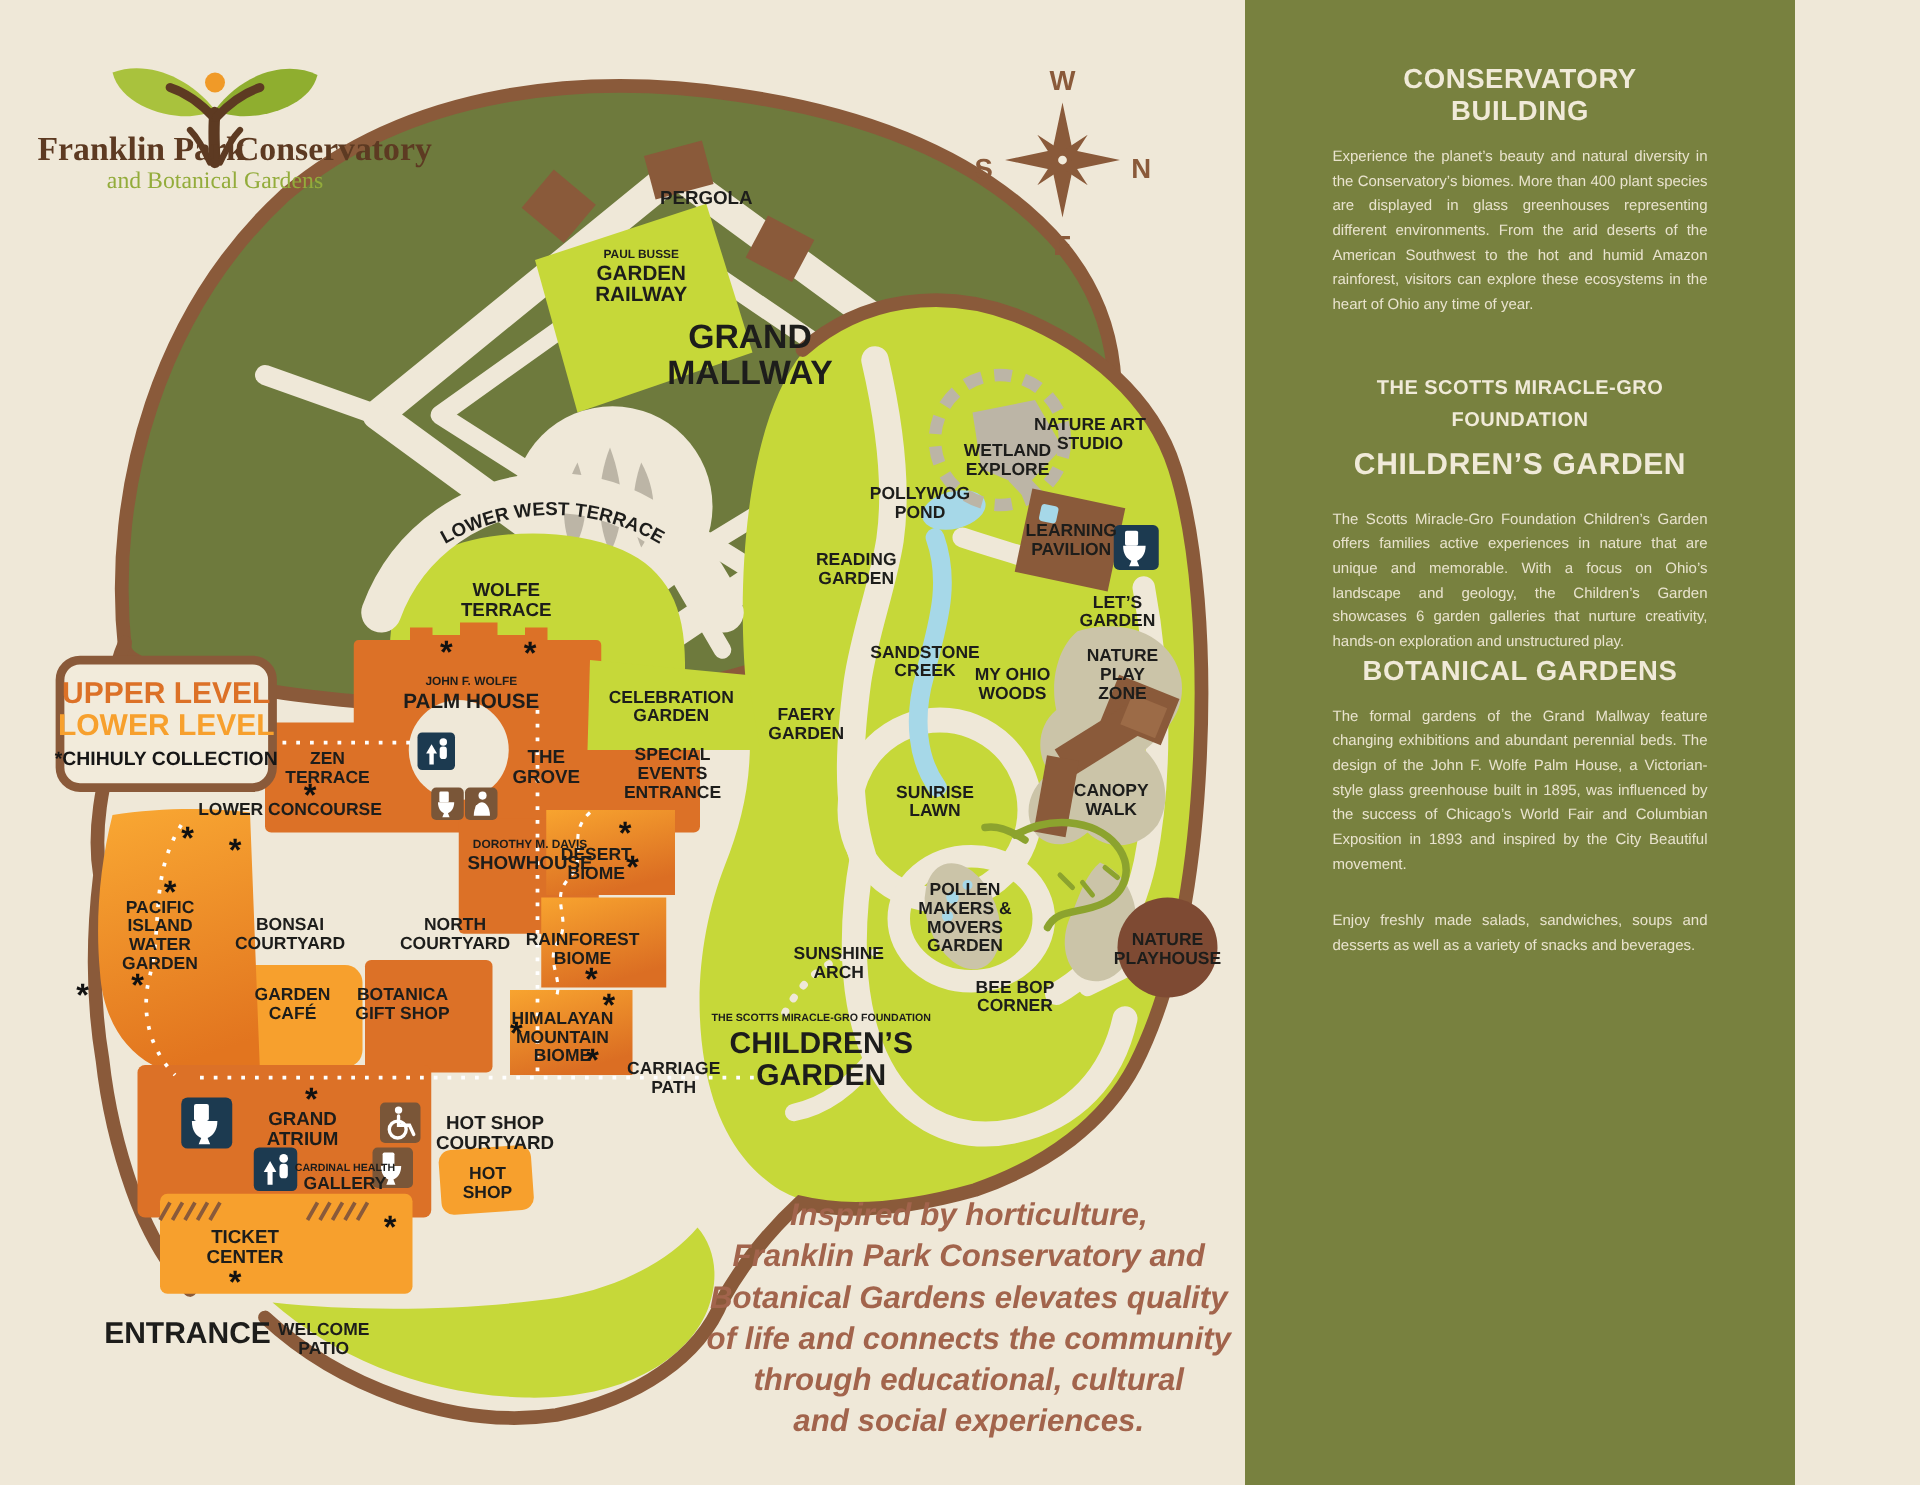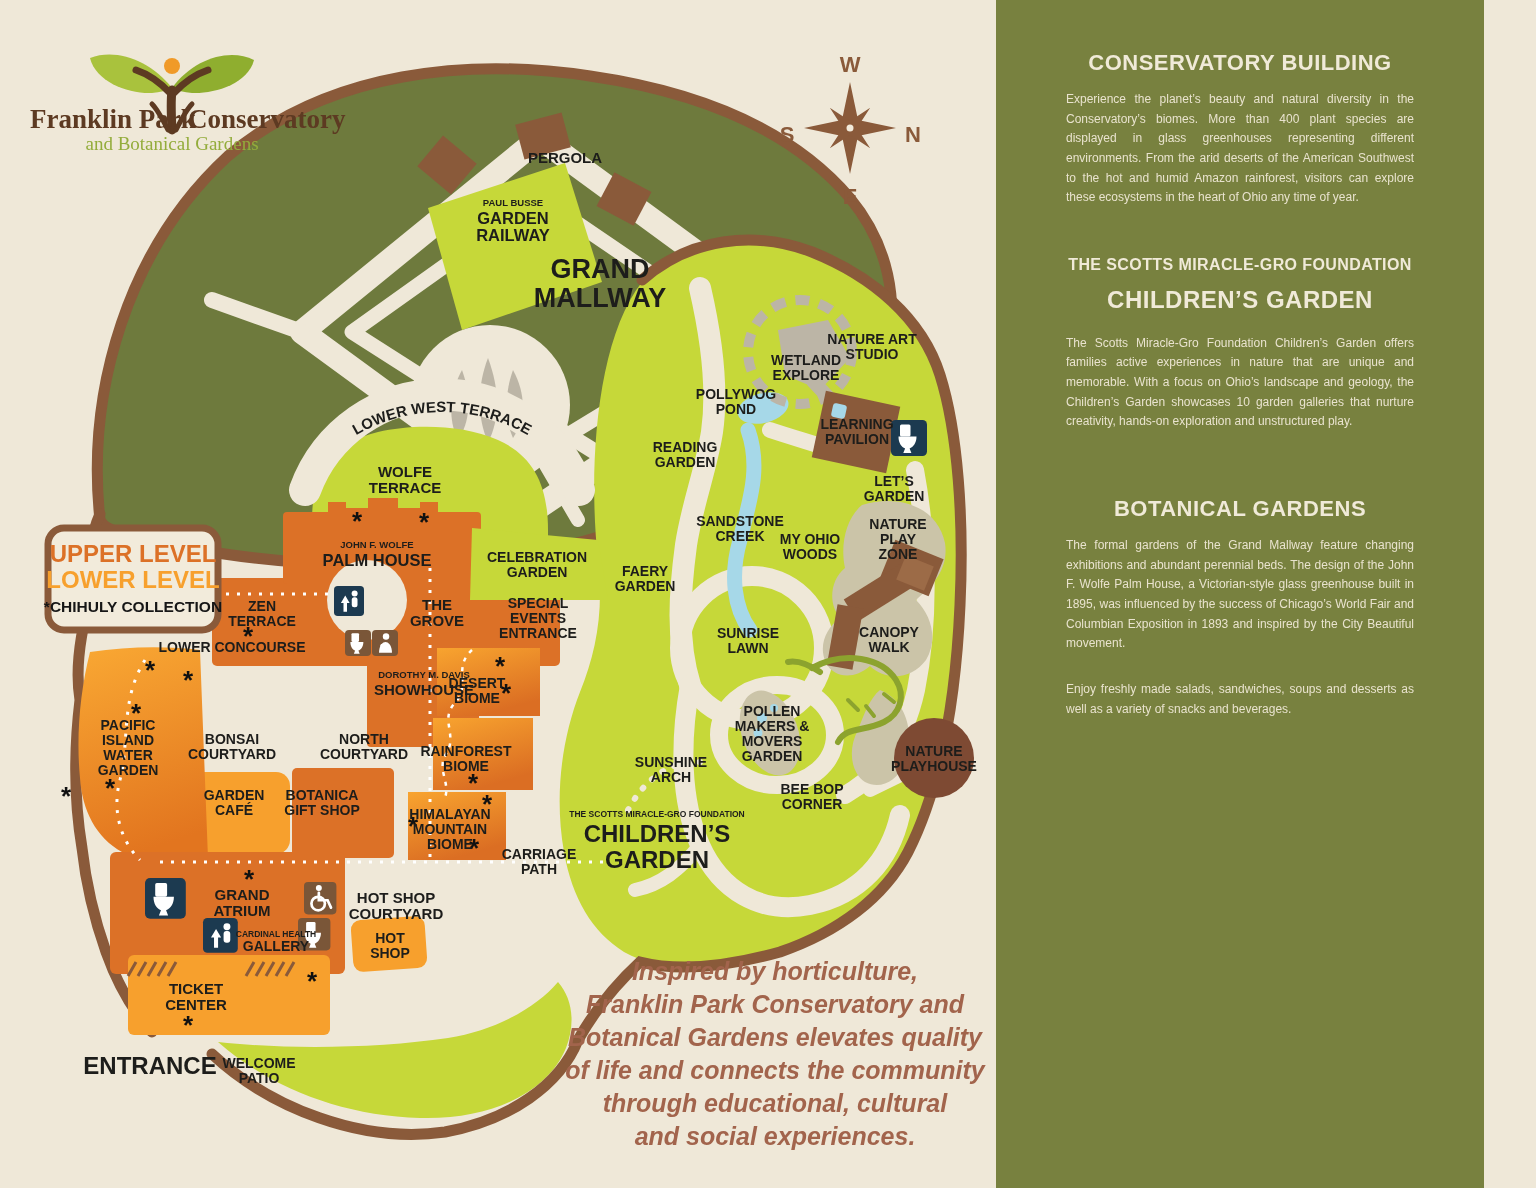--- a/index.html
+++ b/index.html
@@ -8,26 +8,26 @@
   svg text{font-family:"Liberation Sans",sans-serif;font-weight:bold;fill:#1D1D1B;text-anchor:middle;}
   .t8{font-size:8.5px;} .t9{font-size:9.5px;} .t14{font-size:14px;}
   .t15{font-size:15px;} .t16{font-size:16.5px;}
   .t24{font-size:24px;} .t26{font-size:27px;}
   .ast{font-size:26px;fill:#111;}
   .qt{font-size:25px;font-style:italic;fill:#A2644C;}
   .lgU{font-size:24px;fill:#DC7127;} .lgL{font-size:24px;fill:#F7A02D;} .lgC{font-size:15.5px;fill:#161616;}
   .logoSerif{font-family:"Liberation Serif",serif;font-weight:bold;fill:#5D3A22;text-anchor:start;}
   .logoGreen{font-family:"Liberation Serif",serif;font-weight:normal;fill:#93AC3B;}
   .cmp{font-size:22px;fill:#8A5A3A;}
-  .sidebar{position:absolute;left:996px;top:0;width:488px;height:1188px;background:#78813F;box-sizing:border-box;padding:50px 70px 0 70px;color:#E9E3CE;}
+  .sidebar{position:absolute;left:996px;top:0;width:440px;height:1188px;background:#78813F;box-sizing:border-box;padding:50px 70px 0 70px;color:#E9E3CE;}
   .sidebar h2{margin:0 0 14px 0;text-align:center;font-size:22px;letter-spacing:.5px;color:#F0EAD8;font-weight:bold;}
   .sidebar .sub{margin:0;text-align:center;font-size:16px;letter-spacing:.4px;color:#F0EAD8;font-weight:bold;}
   .sidebar .big{margin:2px 0 14px 0;text-align:center;font-size:24px;letter-spacing:.5px;color:#F0EAD8;font-weight:bold;}
   .sidebar p{margin:0;font-size:12px;line-height:1.64;text-align:justify;font-weight:normal;}
-  .sec2{margin-top:44px;} .sec3{margin-top:64px;} .sec4{margin-top:26px;}
+  .sec2{margin-top:44px;} .sec3{} .sec4{margin-top:26px;}
 </style>
 </head>
 <body>
 
 <div class="stage">
   <div class="mapwrap">
   <svg width="1000" height="1188" viewBox="0 0 1000 1188" xmlns="http://www.w3.org/2000/svg">
     <defs>
       <linearGradient id="biome" x1="0" y1="0" x2="0.4" y2="1">
         <stop offset="0" stop-color="#F8A42F"></stop>
@@ -328,21 +328,21 @@
   </div>
 
   <div class="sidebar">
     <section>
       <h2>CONSERVATORY BUILDING</h2>
       <p>Experience the planet’s beauty and natural diversity in the Conservatory’s biomes. More than 400 plant species are displayed in glass greenhouses representing different environments. From the arid deserts of the American Southwest to the hot and humid Amazon rainforest, visitors can explore these ecosystems in the heart of Ohio any time of year.</p>
     </section>
     <section class="sec2">
       <p class="sub">THE SCOTTS MIRACLE-GRO FOUNDATION</p>
       <p class="big">CHILDREN’S GARDEN</p>
-      <p>The Scotts Miracle-Gro Foundation Children’s Garden offers families active experiences in nature that are unique and memorable. With a focus on Ohio’s landscape and geology, the Children’s Garden showcases 10 garden galleries that nurture creativity, hands-on exploration and unstructured play.</p>
+      <p>The Scotts Miracle-Gro Foundation Children’s Garden offers families active experiences in nature that are unique and memorable. With a focus on Ohio’s landscape and geology, the Children’s Garden showcases 6 garden galleries that nurture creativity, hands-on exploration and unstructured play.</p>
     </section>
     <section class="sec3">
       <h2>BOTANICAL GARDENS</h2>
       <p>The formal gardens of the Grand Mallway feature changing exhibitions and abundant perennial beds. The design of the John F. Wolfe Palm House, a Victorian-style glass greenhouse built in 1895, was influenced by the success of Chicago’s World Fair and Columbian Exposition in 1893 and inspired by the City Beautiful movement.</p>
     </section>
     <section class="sec4">
       <p>Enjoy freshly made salads, sandwiches, soups and desserts as well as a variety of snacks and beverages.</p>
     </section>
 
   </div>

